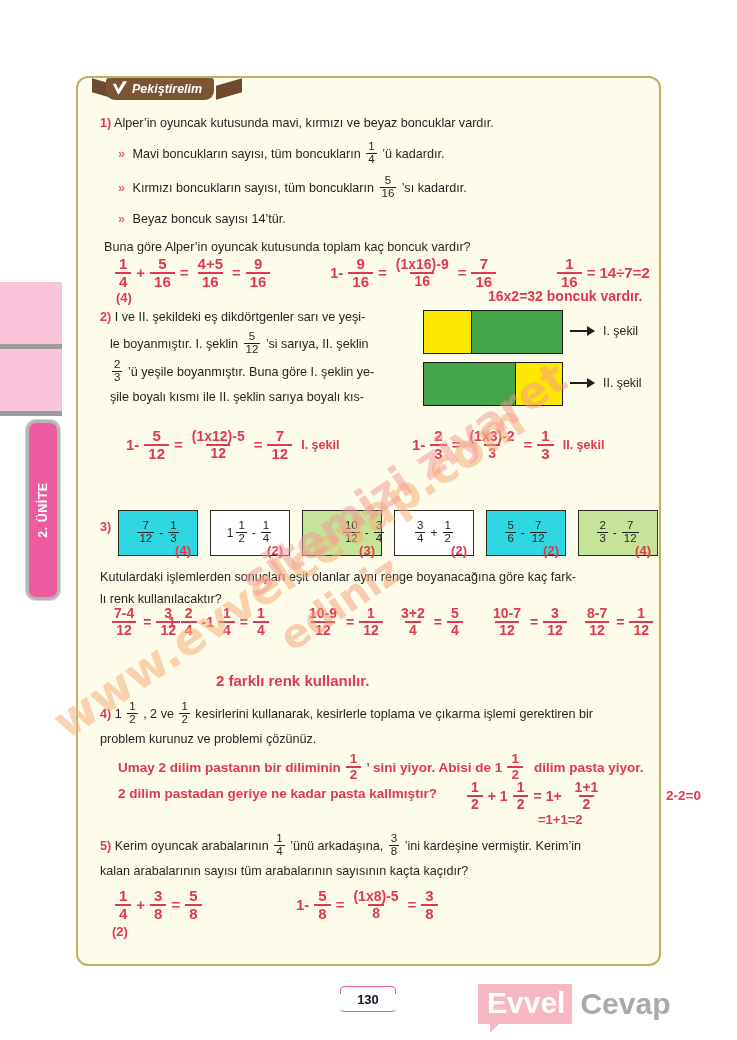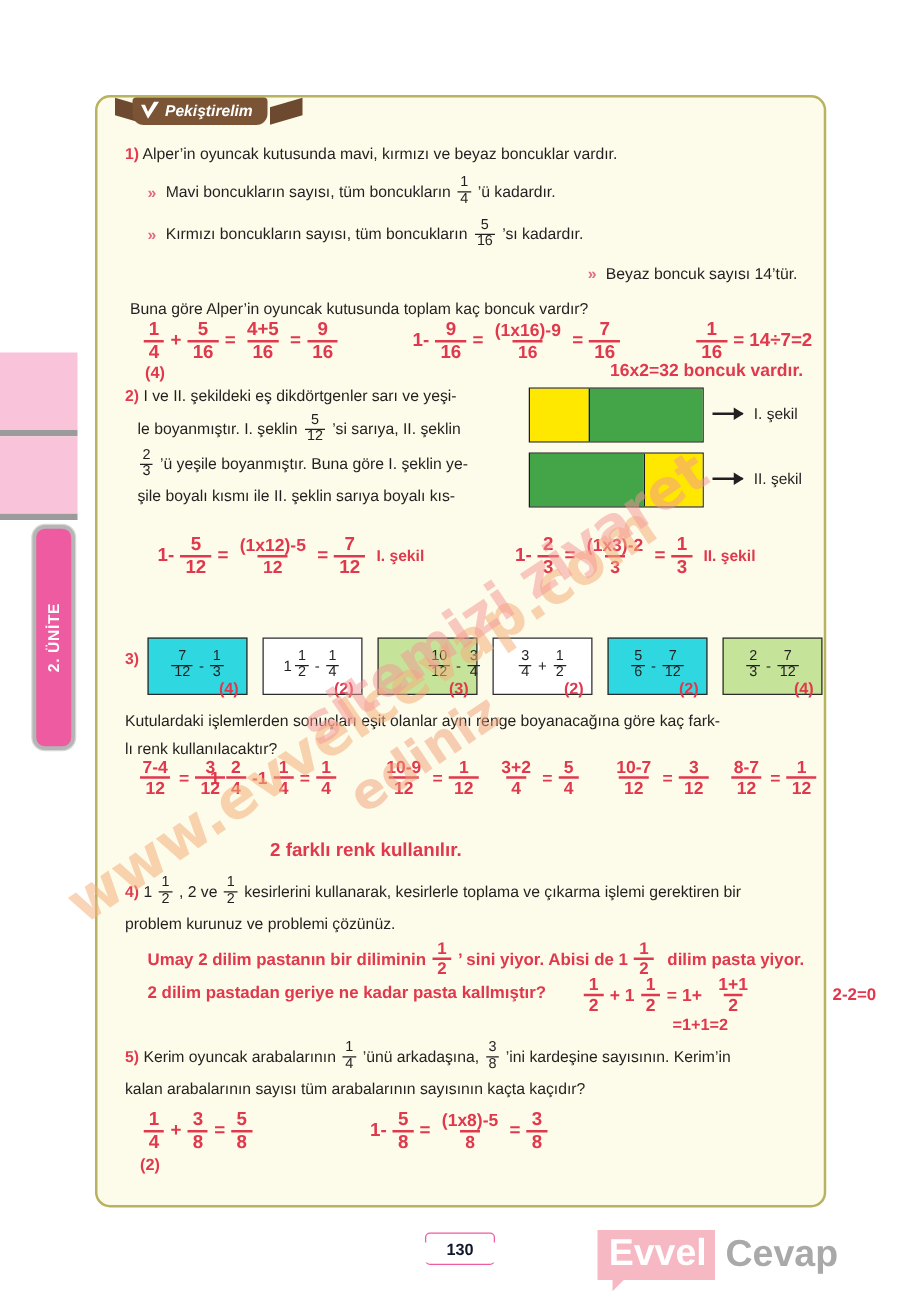--- a/index.html
+++ b/index.html
@@ -176,21 +176,21 @@
     <div class="q" style="left:40px; top:98px; width:520px;">
       <span class="bullet">»</span>
       <span>Kırmızı boncukların sayısı, tüm boncukların</span>
       <span class="fr">
         <span class="num">5</span>
         <span class="den">16</span>
       </span>
       <span>’sı kadardır.</span>
     </div>
 
-    <div class="q" style="left:40px; top:132px; width:520px;text-align:right;">
+    <div class="q" style="left:40px; top:132px; width:520px;">
       <span class="bullet">»</span>
       <span>Beyaz boncuk sayısı 14’tür.</span>
     </div>
 
     <div class="q" style="left:26px; top:160px; width:530px;">Buna göre Alper’in oyuncak kutusunda toplam kaç boncuk vardır?</div>
 
     <div class="q" style="left:22px; top:230px; width:300px;">
       <span class="qnum">2)</span>
       <span>I ve II. şekildeki eş dikdörtgenler sarı ve yeşi-</span>
     </div>
@@ -331,21 +331,21 @@
       <span>Kerim oyuncak arabalarının</span>
       <span class="fr">
         <span class="num">1</span>
         <span class="den">4</span>
       </span>
       <span>’ünü arkadaşına,</span>
       <span class="fr">
         <span class="num">3</span>
         <span class="den">8</span>
       </span>
-      <span>’ini kardeşine sayısının. Kerim’in</span>
+      <span>’ini kardeşine vermiştir. Kerim’in</span>
     </div>
     <div class="q" style="left:22px; top:784px; width:545px;">kalan arabalarının sayısı tüm arabalarının sayısının kaçta kaçıdır?</div>
   </div>
 </div>
 
 <div id="banner">
   <div class="banner-wing wing-l"></div>
   <div class="banner-wing wing-r"></div>
   <div class="banner-body">
     <svg class="banner-check" viewBox="0 0 20 20">

